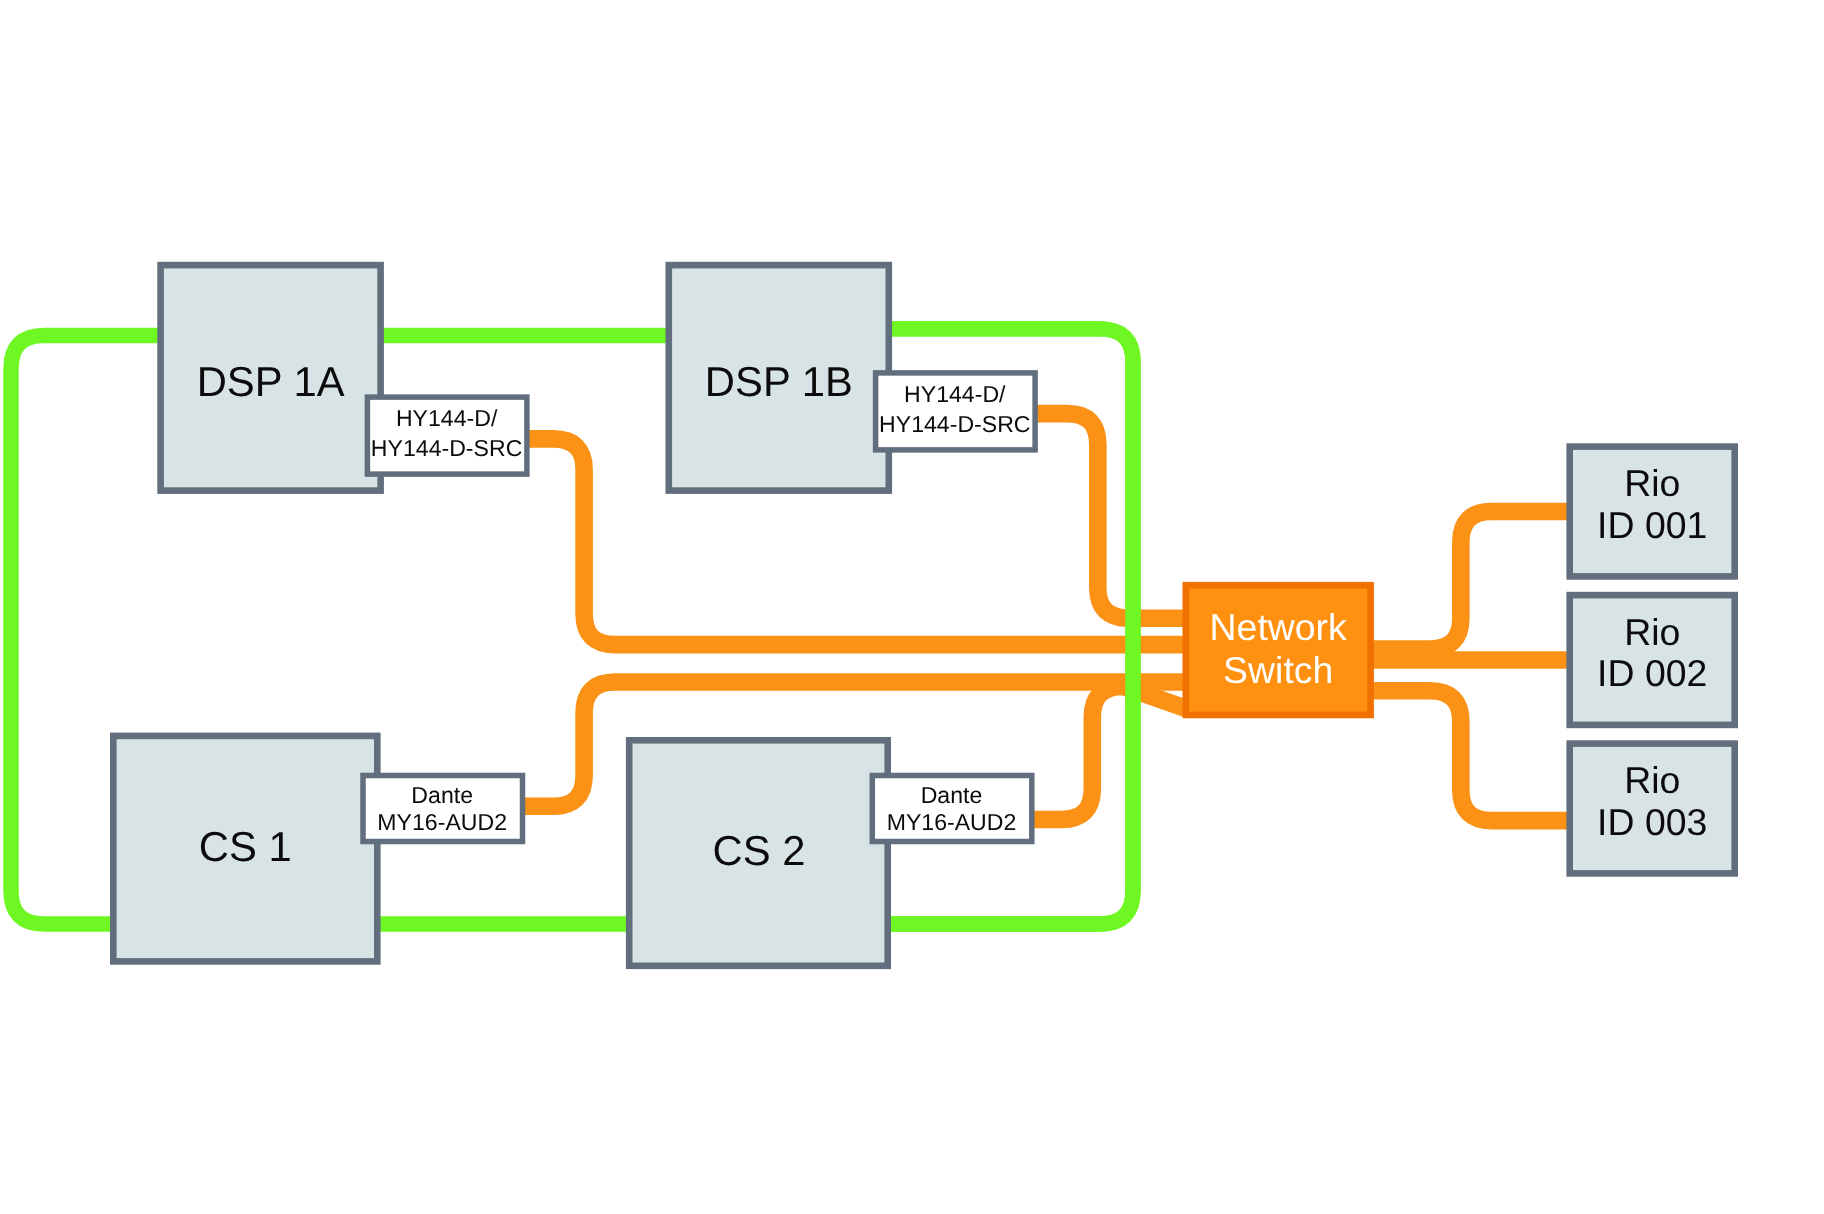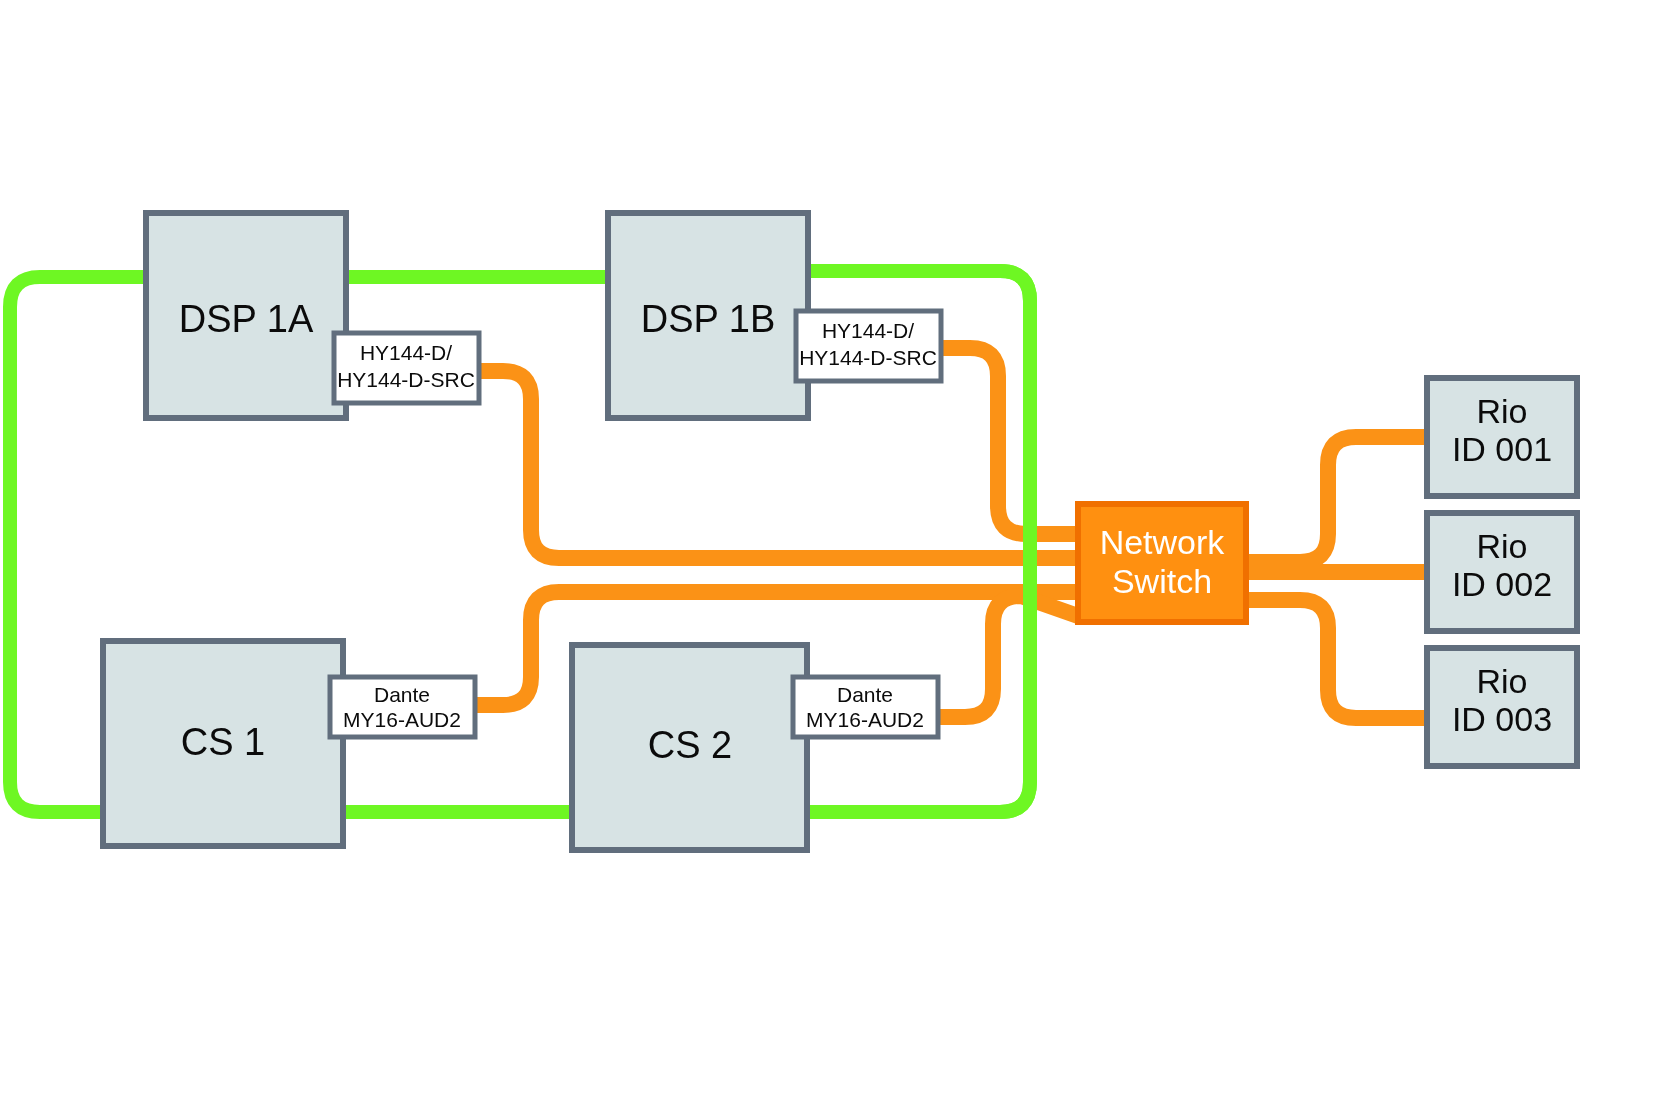--- a/index.html
+++ b/index.html
@@ -10,20 +10,21 @@
   }
   body {
     font-family: "Liberation Sans", sans-serif;
   }
   #canvas {
     position: relative;
     width: 1658px;
     height: 940px;
     background: #ffffff;
     overflow: hidden;
+    margin-top: 28px;
   }
   #diagram-svg {
     position: absolute;
     left: 0;
     top: 0;
     width: 1658px;
     height: 1104px;
   }
   .node-label {
     font-family: "Liberation Sans", sans-serif;

